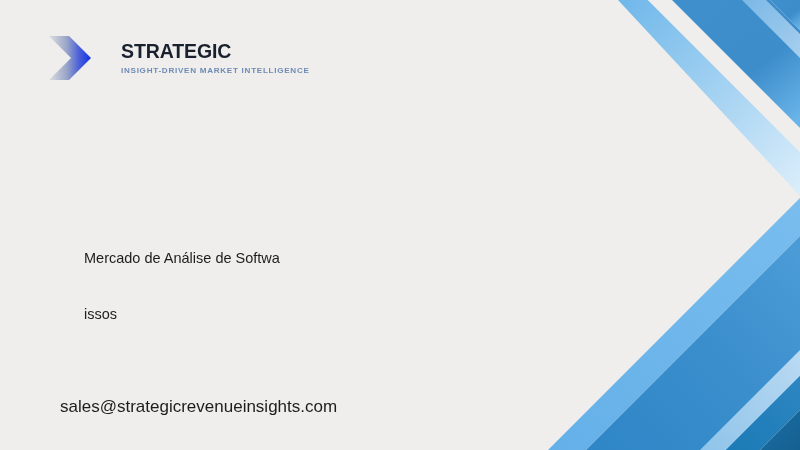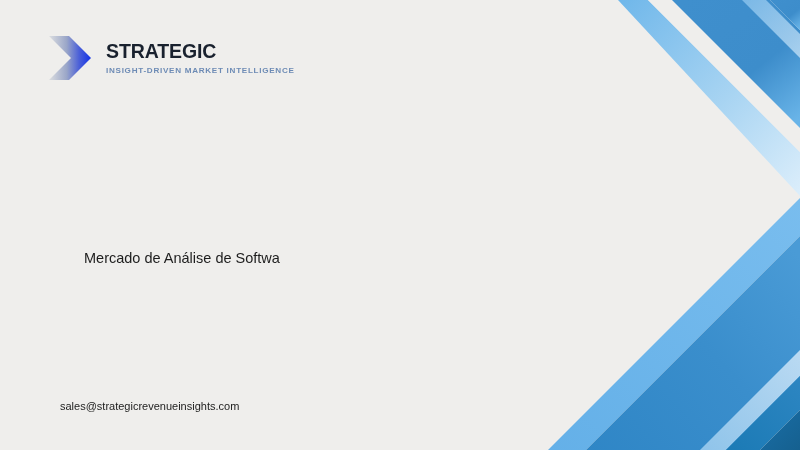--- a/index.html
+++ b/index.html
@@ -31,21 +31,21 @@
     pointer-events: none;
   }
 
   
   #logo-lockup {
     position: absolute;
     left: 47px;
     top: 32px;
     display: flex;
     align-items: center;
-    gap: 13px;
+    gap: 28px;
   }
   #logo-mark {
     width: 46px;
     height: 52px;
     flex: none;
     display: block;
   }
   #logo-text-block {
     display: flex;
     flex-direction: column;
@@ -90,21 +90,21 @@
   .title-line:last-child {
     height: auto;
   }
 
   
   #contact-email {
     position: absolute;
     left: 60px;
     top: 398px;
     font-family: "Liberation Sans", sans-serif;
-    font-size: 11px;
+    font-size: 17px;
     line-height: 17px;
     color: #1d1d1d;
     white-space: nowrap;
   }
 </style>
 </head>
 <body>
 
 <div id="cover">
 
@@ -184,17 +184,18 @@
 
     <div id="logo-text-block">
       <div class="wordmark-line">STRATEGIC</div>
       <div id="logo-tagline">INSIGHT-DRIVEN MARKET INTELLIGENCE</div>
     </div>
 
   </div>
 
   <div id="report-title">
     <div class="title-line">Mercado de Análise de Softwa</div>
+    <div class="title-line">issos</div>
   </div>
 
   <div id="contact-email">sales@strategicrevenueinsights.com</div>
 
 </div>
 
 </body></html>

